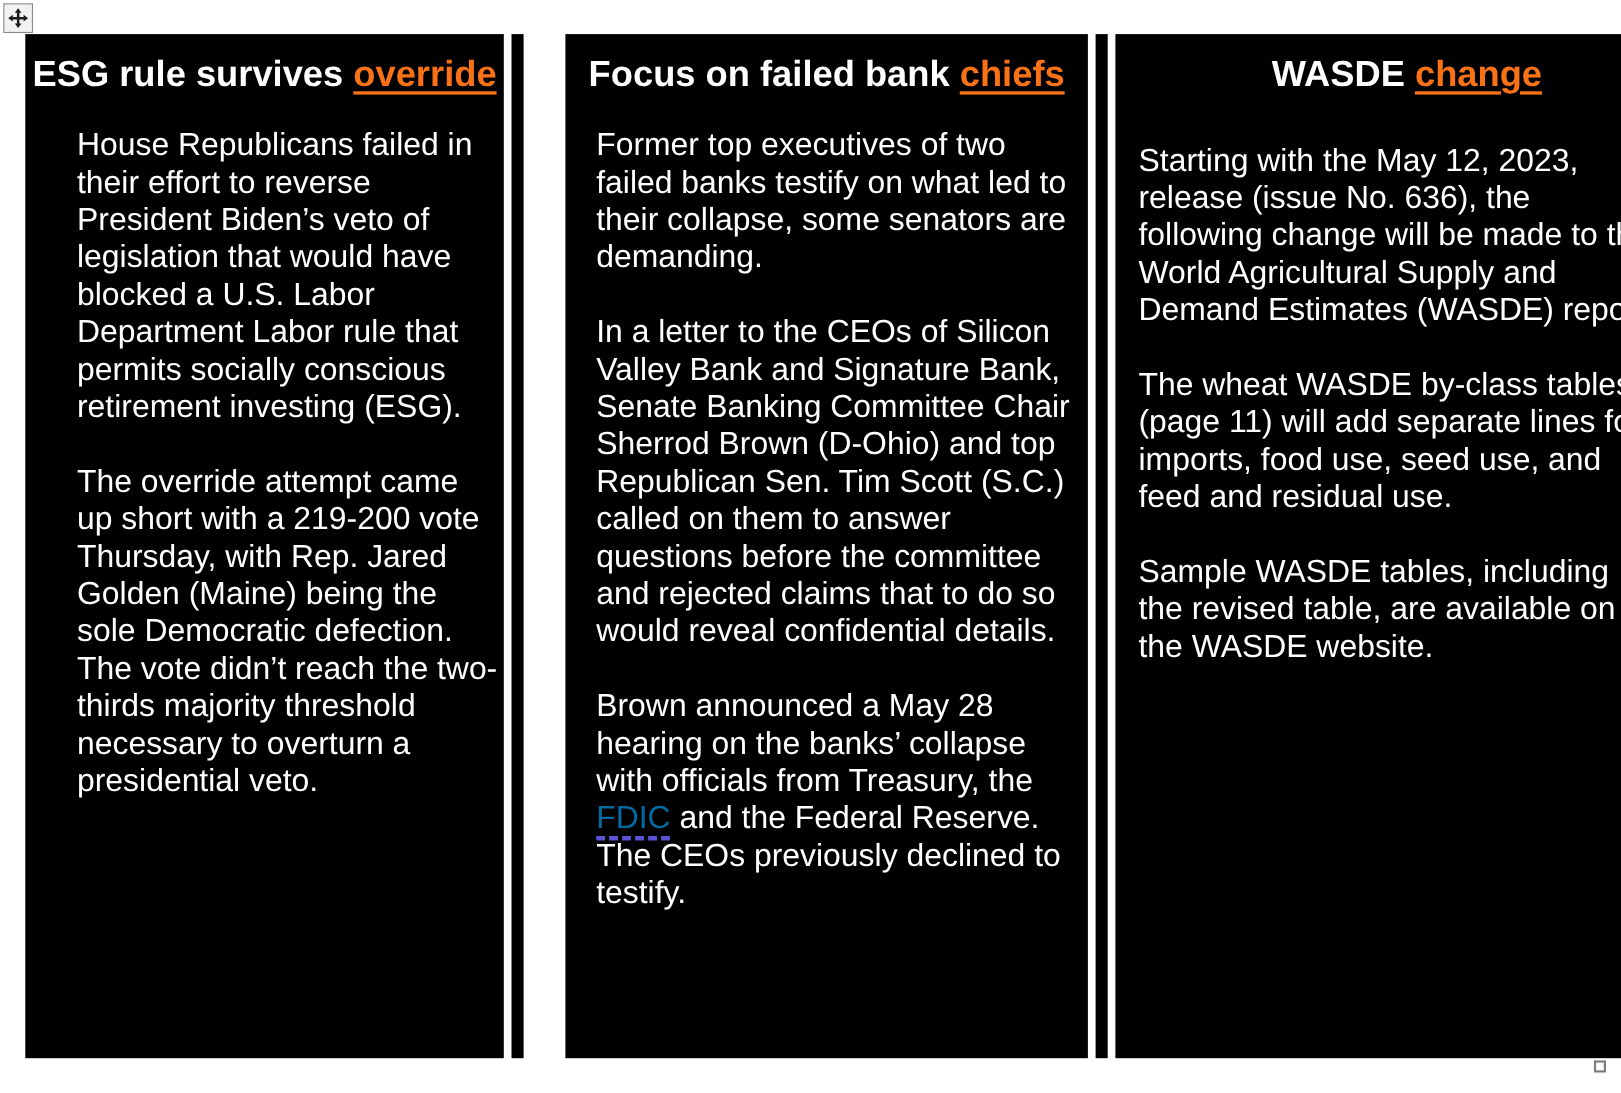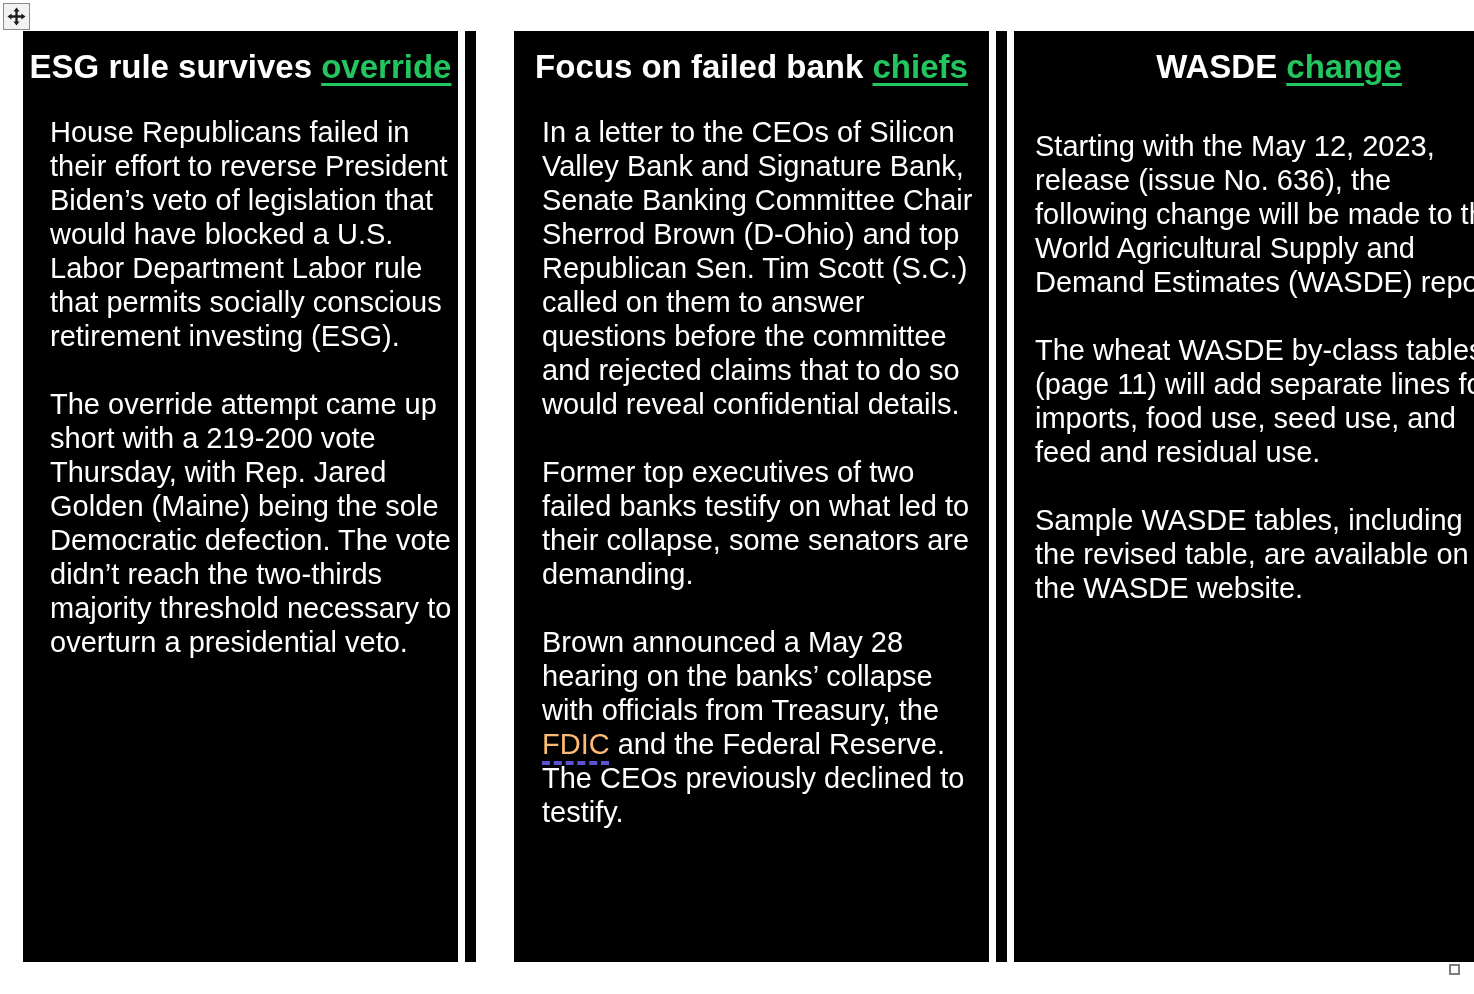--- a/index.html
+++ b/index.html
@@ -61,42 +61,42 @@
   .panel-title {
     margin: 17px 0 0 0;
     font-size: 33px;
     line-height: 38px;
     font-weight: bold;
     text-align: center;
     white-space: nowrap;
     color: #ffffff;
   }
   .title-link {
-    color: #22c55e;
+    color: #f97316;
     text-decoration-line: underline;
     text-decoration-style: double;
     text-decoration-color: #2b3fd0;
     text-decoration-thickness: 2.5px;
     text-underline-offset: 5px;
     text-decoration: underline;
   }
 
   .panel-body {
     margin-top: 29px;
     font-size: 29px;
     line-height: 34px;
   }
-  .c1 .panel-body { padding: 0 4px 0 27px; }
+  .c1 .panel-body { padding: 0 4px 0 47px; }
   .c2 .panel-body { padding: 0 14px 0 28px; }
   .c3 .panel-body { padding: 0 38px 0 21px; margin-top: 43px; }
 
   .panel-body p { margin: 0 0 34px 0; }
 
   .entity-link {
-    color: #fdba74;
+    color: #0369a1;
     text-decoration-line: underline;
     text-decoration-style: dashed;
     text-decoration-color: #5b52d4;
     text-decoration-thickness: 3.5px;
     text-underline-offset: 7px;
   }
 </style>
 </head>
 <body>
 
@@ -116,22 +116,22 @@
         <p>House Republicans failed in their effort to reverse President Biden’s veto of legislation that would have blocked a U.S. Labor Department Labor rule that permits socially conscious retirement investing (ESG).</p>
         <p>The override attempt came up short with a 219-200 vote Thursday, with Rep. Jared Golden (Maine) being the sole Democratic defection. The vote didn’t reach the two-thirds majority threshold necessary to overturn a presidential veto.</p>
       </div>
     </section>
 
     <div class="vsep"></div>
 
     <section class="panel c2">
       <h2 class="panel-title"><span>Focus on failed bank </span><span class="title-link">chiefs</span></h2>
       <div class="panel-body">
+        <p>Former top executives of two failed banks testify on what led to their collapse, some senators are demanding.</p>
         <p>In a letter to the CEOs of Silicon Valley Bank and Signature Bank, Senate Banking Committee Chair Sherrod Brown (D-Ohio) and top Republican Sen. Tim Scott (S.C.) called on them to answer questions before the committee and rejected claims that to do so would reveal confidential details.</p>
-        <p>Former top executives of two failed banks testify on what led to their collapse, some senators are demanding.</p>
         <p><span>Brown announced a May 28 hearing on the banks’ collapse with officials from Treasury, the </span><span class="entity-link">FDIC</span><span> and the Federal Reserve. The CEOs previously declined to testify.</span></p>
       </div>
     </section>
 
     <div class="vsep"></div>
 
     <section class="panel c3">
       <h2 class="panel-title"><span>WASDE </span><span class="title-link">change</span></h2>
       <div class="panel-body">
         <p>Starting with the May 12, 2023, release (issue No. 636), the following change will be made to the World Agricultural Supply and Demand Estimates (WASDE) report:</p>

